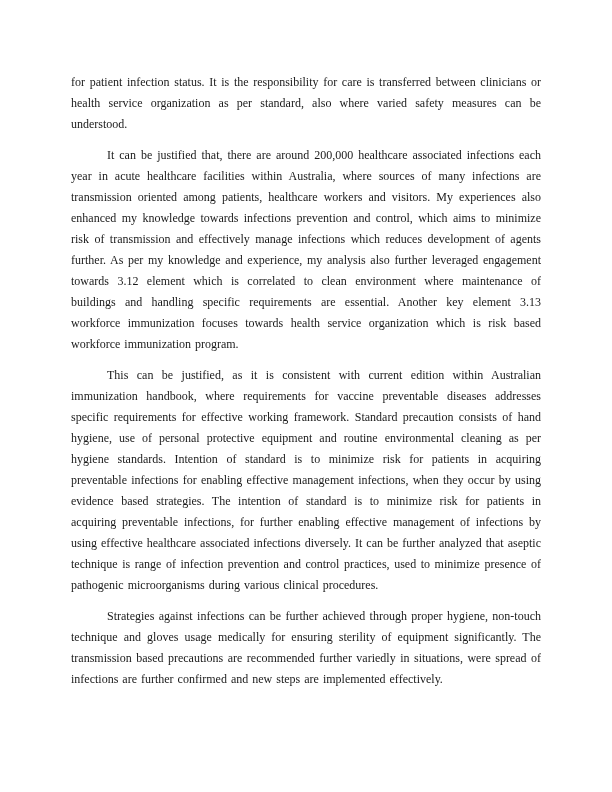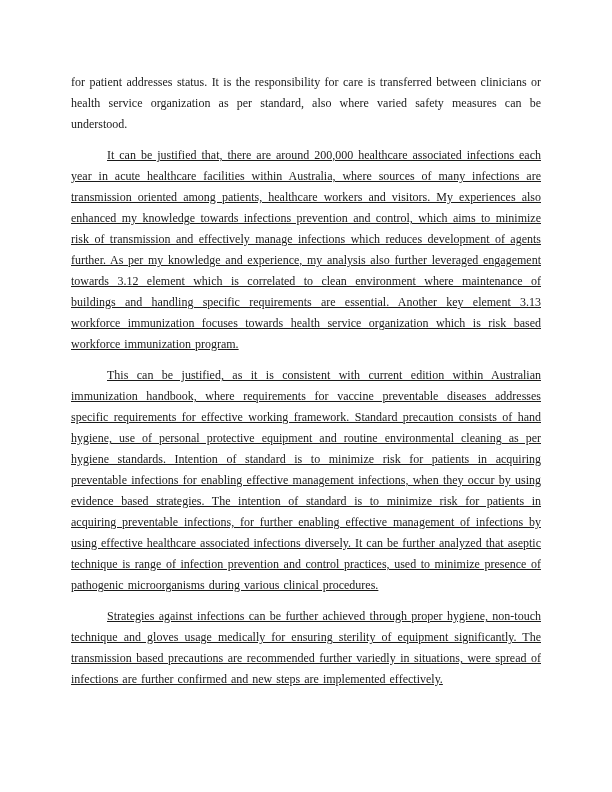--- a/index.html
+++ b/index.html
@@ -20,27 +20,26 @@
     color: #1a1a1a;
     overflow: hidden;
   }
   .para {
     margin: 0 0 10px 0;
     text-align: justify;
     word-spacing: 1px;
   }
   .para.indented {
     text-indent: 36px;
-    text-decoration: underline;
   }
 </style>
 </head>
 <body>
 
 <div class="page">
-  <p class="para">for patient addresses status. It is the responsibility for care is transferred between clinicians or health service organization as per standard, also where varied safety measures can be understood.</p>
+  <p class="para">for patient infection status. It is the responsibility for care is transferred between clinicians or health service organization as per standard, also where varied safety measures can be understood.</p>
 
   <p class="para indented">It can be justified that, there are around 200,000 healthcare associated infections each year in acute healthcare facilities within Australia, where sources of many infections are transmission oriented among patients, healthcare workers and visitors. My experiences also enhanced my knowledge towards infections prevention and control, which aims to minimize risk of transmission and effectively manage infections which reduces development of agents further. As per my knowledge and experience, my analysis also further leveraged engagement towards 3.12 element which is correlated to clean environment where maintenance of buildings and handling specific requirements are essential. Another key element 3.13 workforce immunization focuses towards health service organization which is risk based workforce immunization program.</p>
 
   <p class="para indented">This can be justified, as it is consistent with current edition within Australian immunization handbook, where requirements for vaccine preventable diseases addresses specific requirements for effective working framework. Standard precaution consists of hand hygiene, use of personal protective equipment and routine environmental cleaning as per hygiene standards. Intention of standard is to minimize risk for patients in acquiring preventable infections for enabling effective management infections, when they occur by using evidence based strategies. The intention of standard is to minimize risk for patients in acquiring preventable infections, for further enabling effective management of infections by using effective healthcare associated infections diversely. It can be further analyzed that aseptic technique is range of infection prevention and control practices, used to minimize presence of pathogenic microorganisms during various clinical procedures.</p>
 
   <p class="para indented">Strategies against infections can be further achieved through proper hygiene, non-touch technique and gloves usage medically for ensuring sterility of equipment significantly. The transmission based precautions are recommended further variedly in situations, were spread of infections are further confirmed and new steps are implemented effectively.</p>
 </div>
 
 </body></html>

